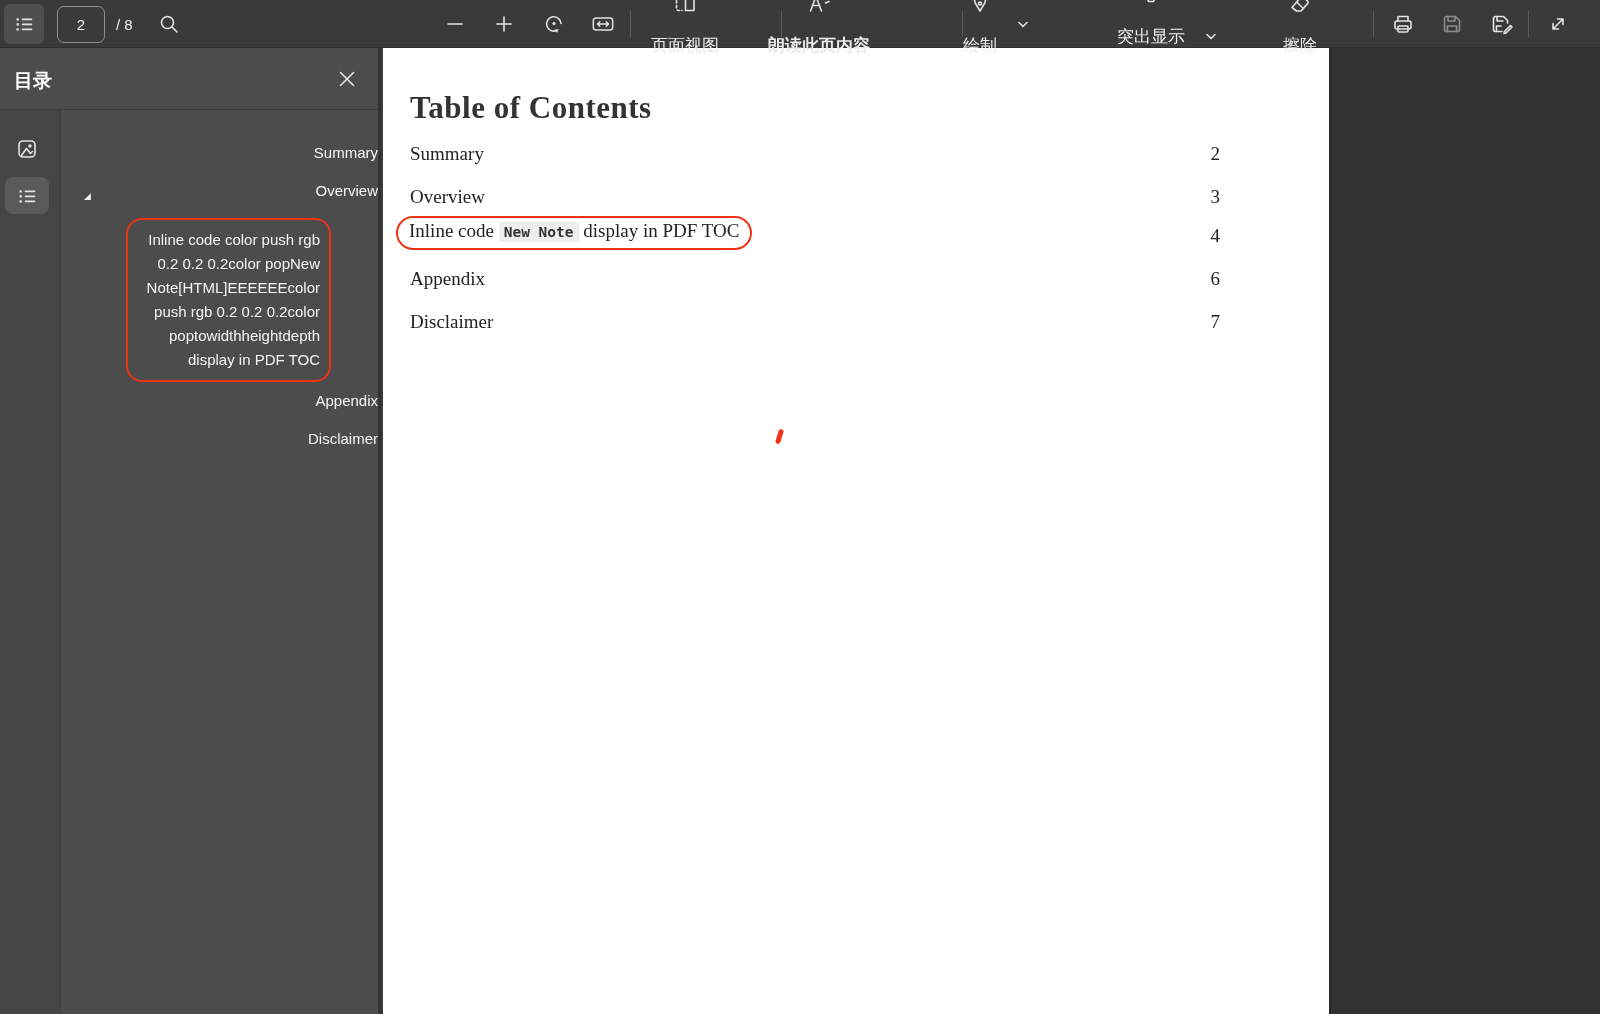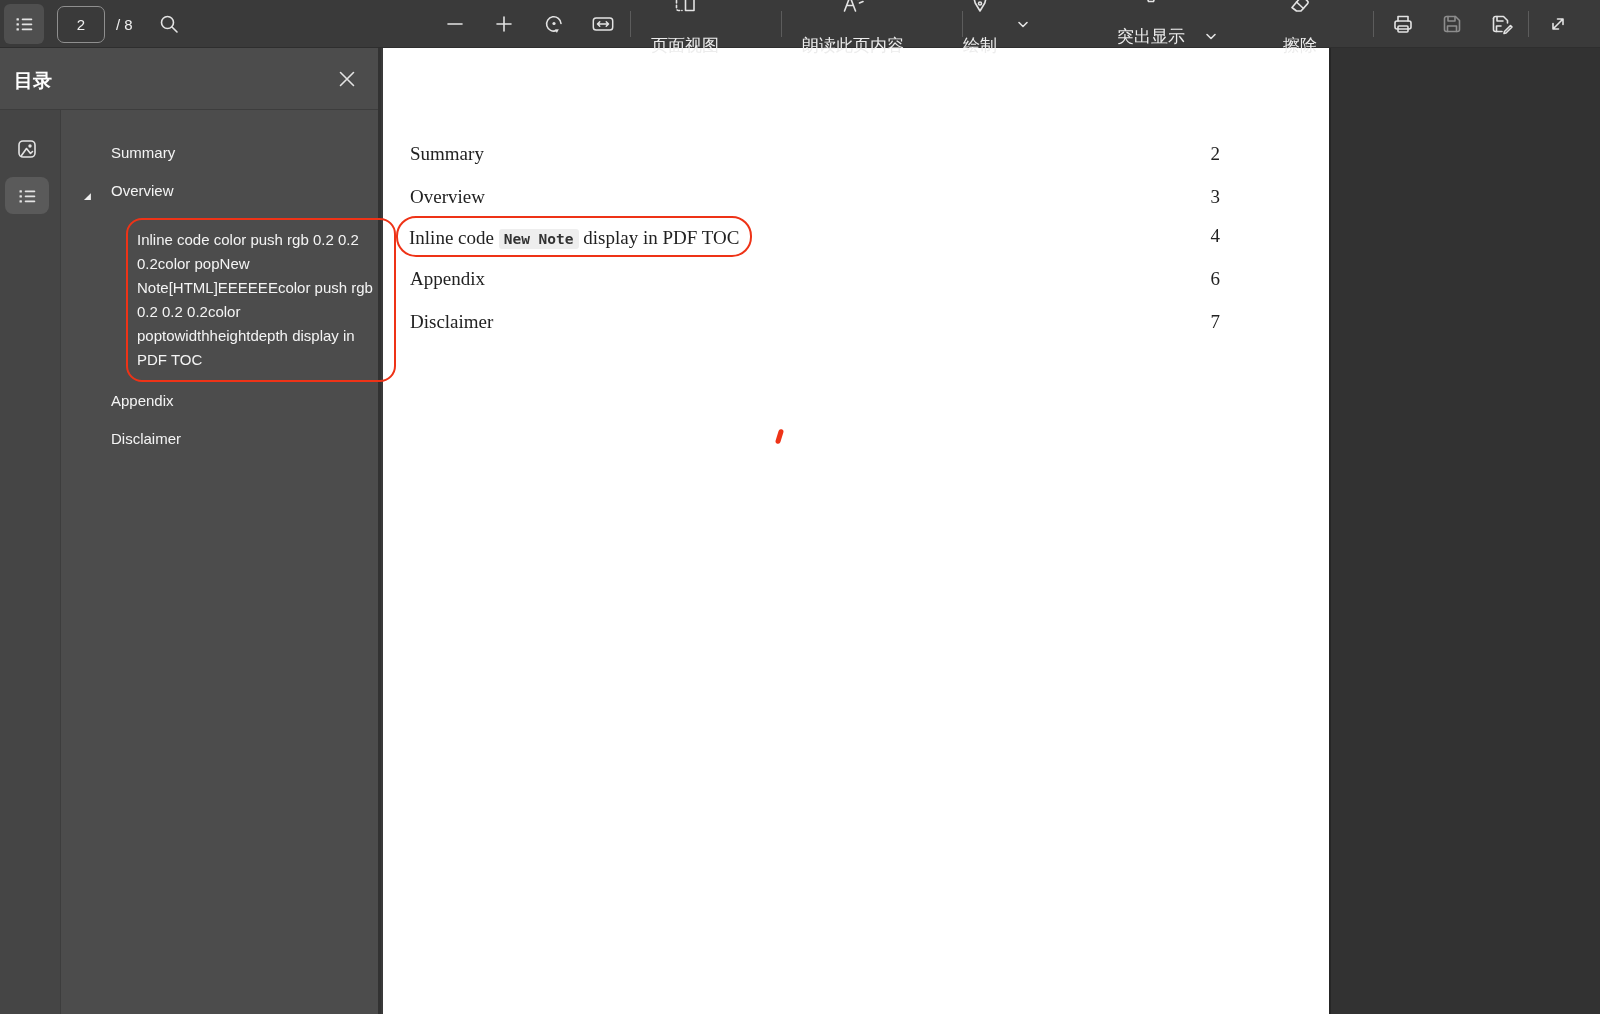--- a/index.html
+++ b/index.html
@@ -15,42 +15,42 @@
   .toggle-btn { width:40px; height:40px; background:#4f4f4f; border-radius:6px; display:flex; align-items:center; justify-content:center; }
   .page-box { width:48px; height:37px; margin-left:13px; background:transparent; border:1px solid #8f8f8f; border-radius:7px; color:#f0f0f0; text-align:center; font-size:15px; font-family:"Liberation Sans",sans-serif; }
   .page-total { margin-left:11px; font-size:15px; color:#f0f0f0; }
   .chev { margin-left:14px; }
   svg { display:block; }
   .stroke { fill:none; stroke:#e3e3e3; stroke-width:1.6; stroke-linecap:round; stroke-linejoin:round; }
   .stroke-dim { fill:none; stroke:#8d8d8d; stroke-width:1.6; stroke-linecap:round; stroke-linejoin:round; }
   .fill { fill:#e3e3e3; stroke:none; }
 
   
-  .sidebar { position:absolute; left:0; top:48px; width:378px; bottom:0; background:#4c4c4c; z-index:5; }
+  .sidebar { position:absolute; left:0; top:48px; width:378px; bottom:0; background:#4c4c4c; z-index:5;text-align:right; }
   .side-header { position:absolute; left:0; top:0; width:100%; height:62px; border-bottom:1px solid #3d3d3d; }
   .side-title { position:absolute; left:14px; top:20px; font-size:19px; font-weight:bold; color:#ffffff; }
   .side-close { position:absolute; right:20px; top:20px; width:22px; height:22px; display:flex; align-items:center; justify-content:center; }
   .rail { position:absolute; left:0; top:62px; width:61px; bottom:0; background:#454545; border-right:1px solid #3d3d3d; }
   .rail-btn { position:absolute; left:5px; width:44px; height:37px; border-radius:8px; display:flex; align-items:center; justify-content:center; }
   .rail-btn.thumbs { top:20px; }
   .rail-btn.outline { top:67px; background:#5a5a5a; }
   .toc-list { position:absolute; left:0; top:94px; width:100%; padding-left:111px; color:#f4f4f4; font-size:15px; }
   .side-item { position:relative; line-height:22px; margin-bottom:18px; cursor:default; }
   .side-item.has-disclosure { margin-bottom:8px; }
   .disclosure { position:absolute; left:-27px; top:5px; font-size:9px; color:#f0f0f0; }
-  .side-item.annotated { width:270px; margin-left:15px; border:2.5px solid #ee3317; border-radius:16px; padding:8px 9px; line-height:24px; margin-bottom:8px; }
+  .side-item.annotated { width:205px; margin-left:15px; border:2.5px solid #ee3317; border-radius:16px; padding:8px 9px; line-height:24px; margin-bottom:8px; }
   .side-item.plain { margin-bottom:16px; }
 
   
   .page { position:absolute; left:381px; top:48px; width:950px; bottom:0; background:#ffffff; border-left:2px solid #3a3a3a; border-right:2px solid #262626; }
   .doc-title { position:absolute; left:27px; top:42px; font-family:"Liberation Serif",serif; font-weight:bold; font-size:31px; color:#333333; letter-spacing:0.5px; }
   .toc-row { position:absolute; left:27px; width:810px; display:flex; justify-content:space-between; align-items:flex-start; font-family:"Liberation Serif",serif; font-size:19px; color:#222222; }
   .row0 { top:95px; } .row1 { top:138px; } .row2 { top:177px; } .row3 { top:220px; } .row4 { top:263px; }
   .toc-page { font-size:19px; }
-  .annot-ring { display:inline-block; border:2.5px solid #ee3317; border-radius:20px; padding:9px 11px 6px 11px; margin:-9px 0 0 -14px; }
+  .annot-ring { display:inline-block; border:2.5px solid #ee3317; border-radius:20px; padding:2px 11px 6px 11px; margin:-9px 0 0 -14px; }
   .code-chip { background:#eeeeee; color:#333333; font-family:"DejaVu Sans Mono",monospace; font-weight:bold; font-size:14.5px; padding:2px 5px; border-radius:3px; }
   .red-tick { position:absolute; left:394px; top:381px; width:5px; height:15px; background:#ee3317; border-radius:2.5px; transform:rotate(17deg); }
 </style>
 </head>
 <body>
 
 <div class="toolbar">
 
   <div class="tb-group" style="left:4px;">
     <div class="toggle-btn">
@@ -104,21 +104,21 @@
       <svg width="24" height="22" viewBox="0 0 24 22">
         <path class="stroke" stroke-dasharray="2.5 2.2" d="M9,3.5 H5.5 a2,2 0 0 0 -2,2 V16.5 a2,2 0 0 0 2,2 H9"></path>
         <path class="stroke" d="M12.5,3.5 H17.5 L21,7 V18.5 H12.5 Z M17.5,3.5 V7 H21"></path>
       </svg>
       <span>页面视图</span>
     </div>
   </div>
 
   <div class="tb-divider" style="left:781px;"></div>
 
-  <div class="tb-group" style="left:802px;">
+  <div class="tb-group" style="left:768px;font-weight:bold;">
     <div class="tb-btn">
       <svg width="24" height="22" viewBox="0 0 24 22">
         <path class="stroke" stroke-width="1.8" d="M3.5,19 L9,4.5 L14.5,19 M5.8,13.5 H12.2"></path>
         <path class="stroke" d="M17,7.5 L20,4.5 M18.5,11 L22,9.5"></path>
       </svg>
       <span>朗读此页内容</span>
     </div>
   </div>
 
   <div class="tb-divider" style="left:962px;"></div>
@@ -230,20 +230,21 @@
   <div class="toc-list">
       <div class="side-item plain"><span>Summary</span></div>
       <div class="side-item plain has-disclosure"><span class="disclosure">◢</span><span>Overview</span></div>
       <div class="side-item annotated"><span>Inline code color push rgb 0.2 0.2 0.2color popNew Note[HTML]EEEEEEcolor push rgb 0.2 0.2 0.2color poptowidthheightdepth display in PDF TOC</span></div>
       <div class="side-item plain"><span>Appendix</span></div>
       <div class="side-item plain"><span>Disclaimer</span></div>
     </div>
 </div>
 
 <div class="page">
+  <div class="doc-title">Table of Contents</div>
   <div>
       <div class="toc-row row0">
         <span class="toc-label">Summary</span>
         <span class="toc-page">2</span>
       </div>
       <div class="toc-row row1">
         <span class="toc-label">Overview</span>
         <span class="toc-page">3</span>
       </div>
       <div class="toc-row row2">

